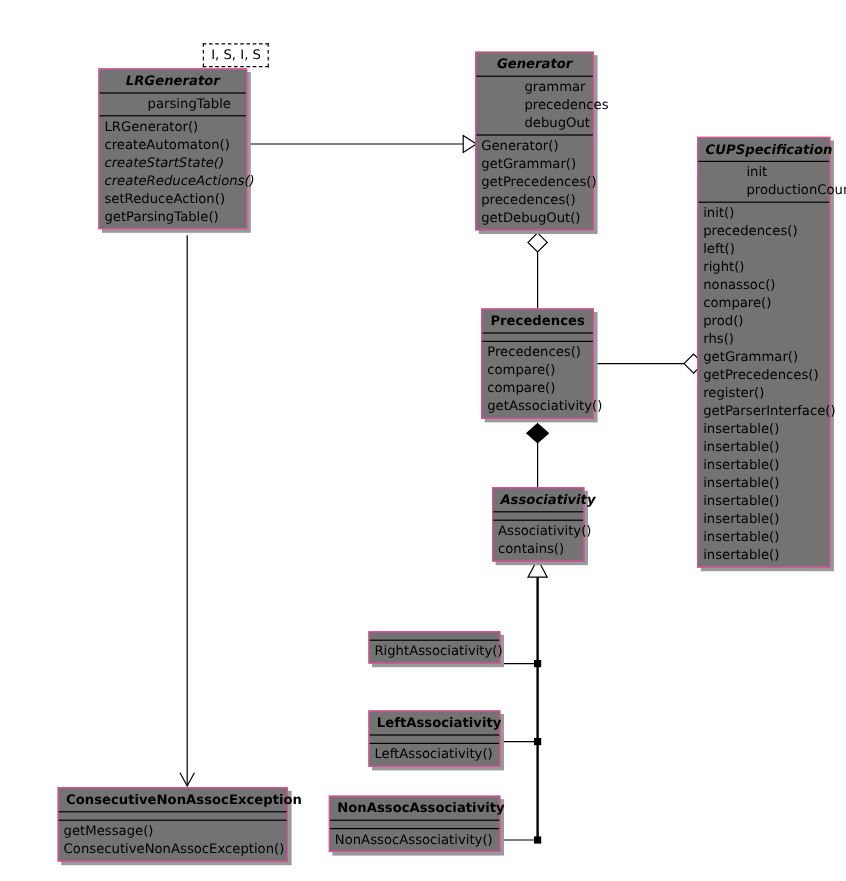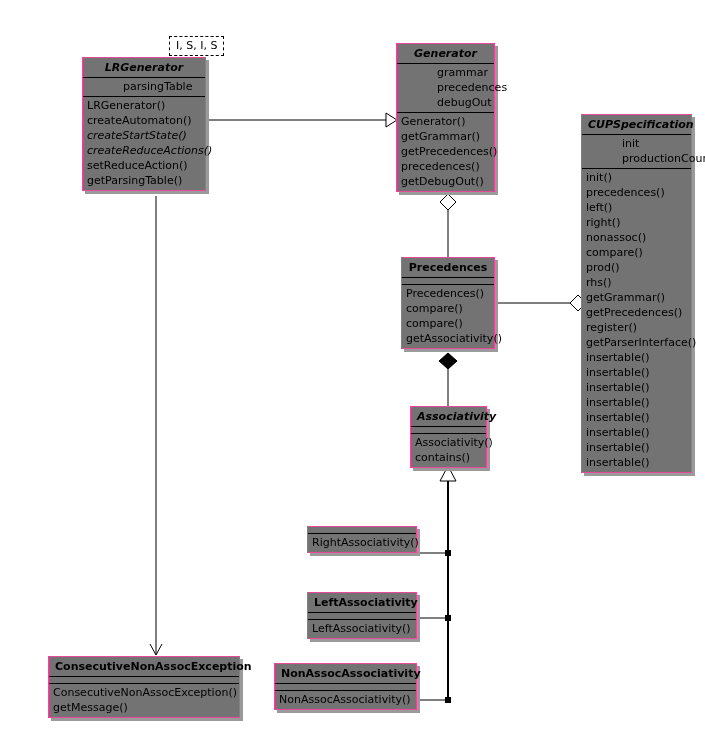--- a/index.html
+++ b/index.html
@@ -223,19 +223,19 @@
         <div class="cls-name">NonAssocAssociativity</div>
         <div class="cls-attrs empty"></div>
         <div class="cls-ops">
           <div class="member">NonAssocAssociativity()</div>
         </div>
       </div>
       <div class="uml-class" style="left: 48px; top: 656px; width: 192px;">
         <div class="cls-name">ConsecutiveNonAssocException</div>
         <div class="cls-attrs empty"></div>
         <div class="cls-ops">
+          <div class="member">getMessage()</div>
           <div class="member">ConsecutiveNonAssocException()</div>
-          <div class="member">getMessage()</div>
         </div>
       </div>
     </div>
 
 </div>
 
 </body></html>

